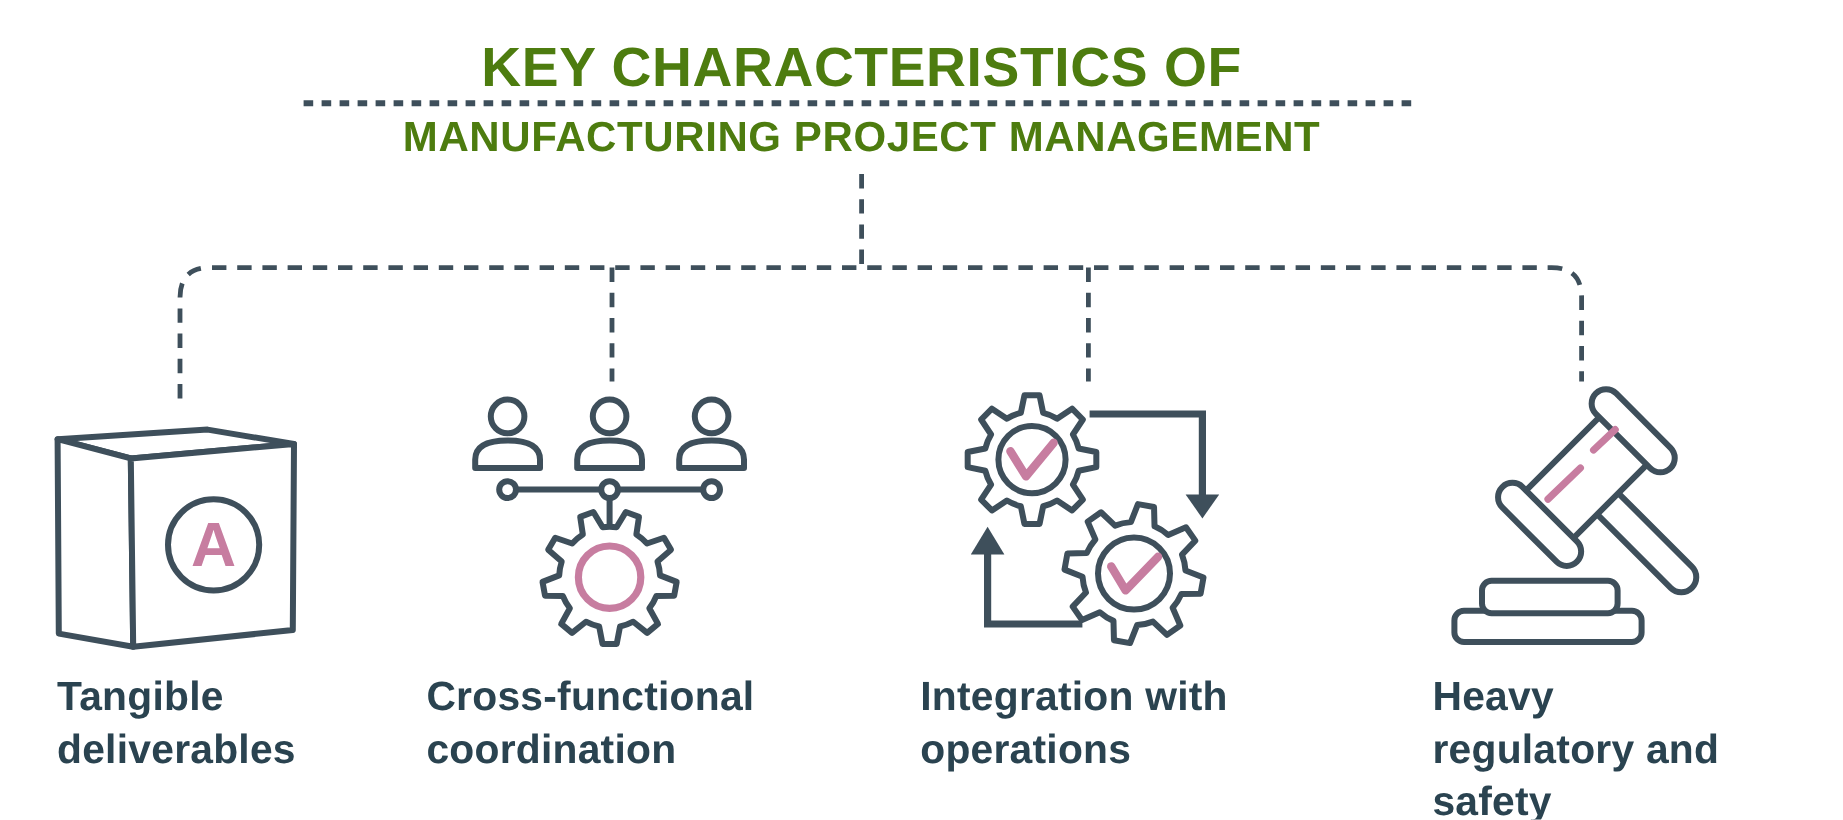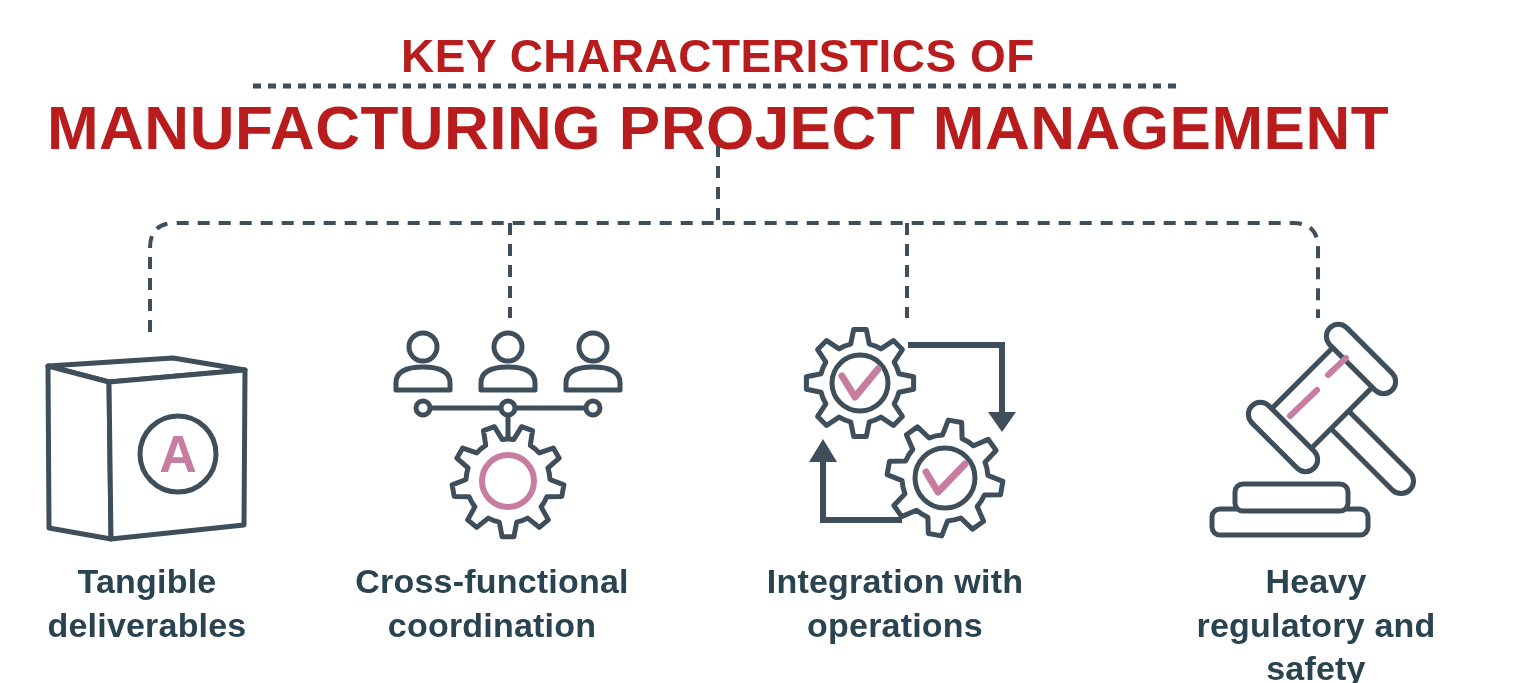--- a/index.html
+++ b/index.html
@@ -2,25 +2,25 @@
 <html><head>
 <meta charset="utf-8">
 <style>
   html,body{margin:0;padding:0;}
   body{
     width:1536px;height:683px;position:relative;background:#ffffff;
     font-family:"Liberation Sans",sans-serif;overflow:hidden;
   }
   .title{
     position:absolute;left:718px;transform:translateX(-50%);
-    margin:0;color:#b91c1c;font-weight:bold;white-space:nowrap;
+    margin:0;color:#4d7c0f;font-weight:bold;white-space:nowrap;
     letter-spacing:.5px;line-height:1;
   }
   .t1{top:33px;font-size:46px;}
-  .t2{top:97px;font-size:62px;}
+  .t2{top:97px;font-size:35px;}
   .connectors{position:absolute;left:0;top:0;z-index:0;}
   .dash{fill:none;stroke:#3e4f5b;stroke-width:4;stroke-dasharray:12 9;}
   .dash2{fill:none;stroke:#3e4f5b;stroke-width:5;stroke-dasharray:8 7;}
   svg.icon{position:absolute;z-index:2;overflow:visible;}
   .stroke, .stroke path, .stroke rect, .stroke circle{
     fill:#ffffff;stroke:#3e4f5b;stroke-width:5;
     stroke-linejoin:round;stroke-linecap:round;
   }
   .nofill{fill:none !important;}
   .gearfill{fill:#ffffff;stroke:#3e4f5b;stroke-width:5;stroke-linejoin:round;}
@@ -28,21 +28,21 @@
   .check{fill:none;stroke:#c77da0;stroke-width:7;stroke-linecap:round;stroke-linejoin:round;}
   .pinkline{fill:none;stroke:#c77da0;stroke-width:6;stroke-linecap:round;}
   .arrow{fill:none;stroke:#3e4f5b;stroke-width:6;}
   .ahead{fill:#3e4f5b;stroke:none;}
   .boxA{
     fill:#c77da0;stroke:none;font-family:"Liberation Sans",sans-serif;
     font-weight:bold;font-size:52px;text-anchor:middle;
   }
   .label{
     position:absolute;top:560px;transform:translateX(-50%);z-index:2;
-    color:#2a4350;font-size:34px;font-weight:bold;text-align:center;
+    color:#2a4350;font-size:34px;font-weight:bold;
     line-height:1.28;white-space:pre-line;letter-spacing:.2px;
   }
 </style>
 </head>
 <body>
 
 <div>
 
   <h1 class="title t1">KEY CHARACTERISTICS OF</h1>
   <h1 class="title t2">MANUFACTURING PROJECT MANAGEMENT</h1>

